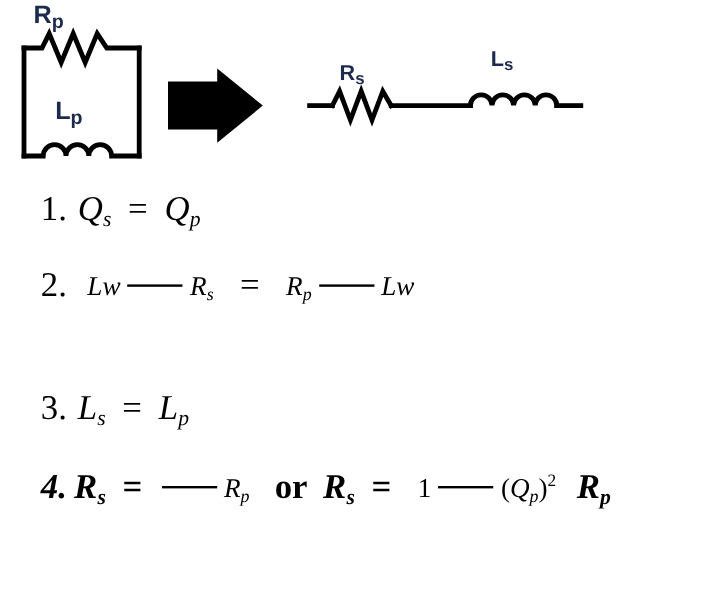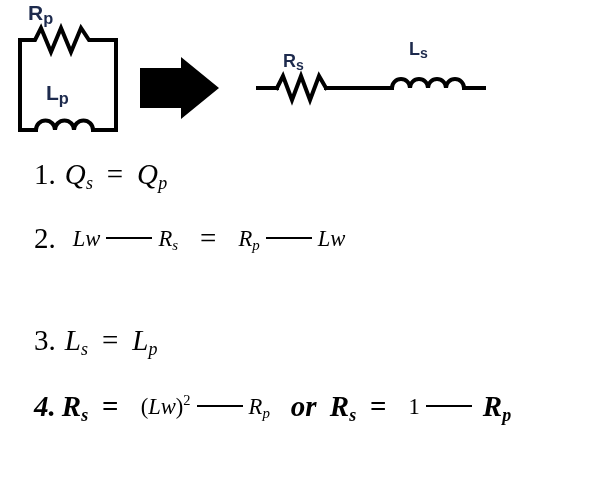--- a/index.html
+++ b/index.html
@@ -98,21 +98,20 @@
     position: relative;
     top: 0.30em;
     left: 0.01em;
     letter-spacing: 0;
   }
   .op {
     margin: 0 14px;
     font-style: normal;
   }
   .word {
-    font-style: italic;
     margin: 0 13px 0 13px;
   }
 
   
   .frac {
     display: inline-flex;
     flex-direction: row;
     align-items: center;
     justify-content: center;
     vertical-align: middle;
@@ -237,33 +236,33 @@
     </div>
 
     <div class="eq-row" id="eq-4">
       <span class="eq-num">4.</span>
 
       <span class="var"><span>R</span><span class="sub">s</span></span>
 
       <span class="op">=</span>
 
       <span class="frac">
-        <span class="num"><span class="plain">(</span><span>Lw</span><span class="plain">)</span><span class="sup">2</span></span>
         <span class="bar"></span>
         <span class="den"><span>R</span><span class="sub">p</span></span>
       </span>
 
       <span class="word">or</span>
 
       <span class="var"><span>R</span><span class="sub">s</span></span>
 
       <span class="op">=</span>
 
       <span class="frac">
         <span class="num"><span class="plain">1</span></span>
         <span class="bar"></span>
+        <span class="den"><span class="plain">(</span><span>Q</span><span class="sub">p</span><span class="plain">)</span><span class="sup">2</span></span>
       </span>
 
       <span class="var trail"><span>R</span><span class="sub">p</span></span>
     </div>
 
   </div>
 </div>
 
 </body></html>

